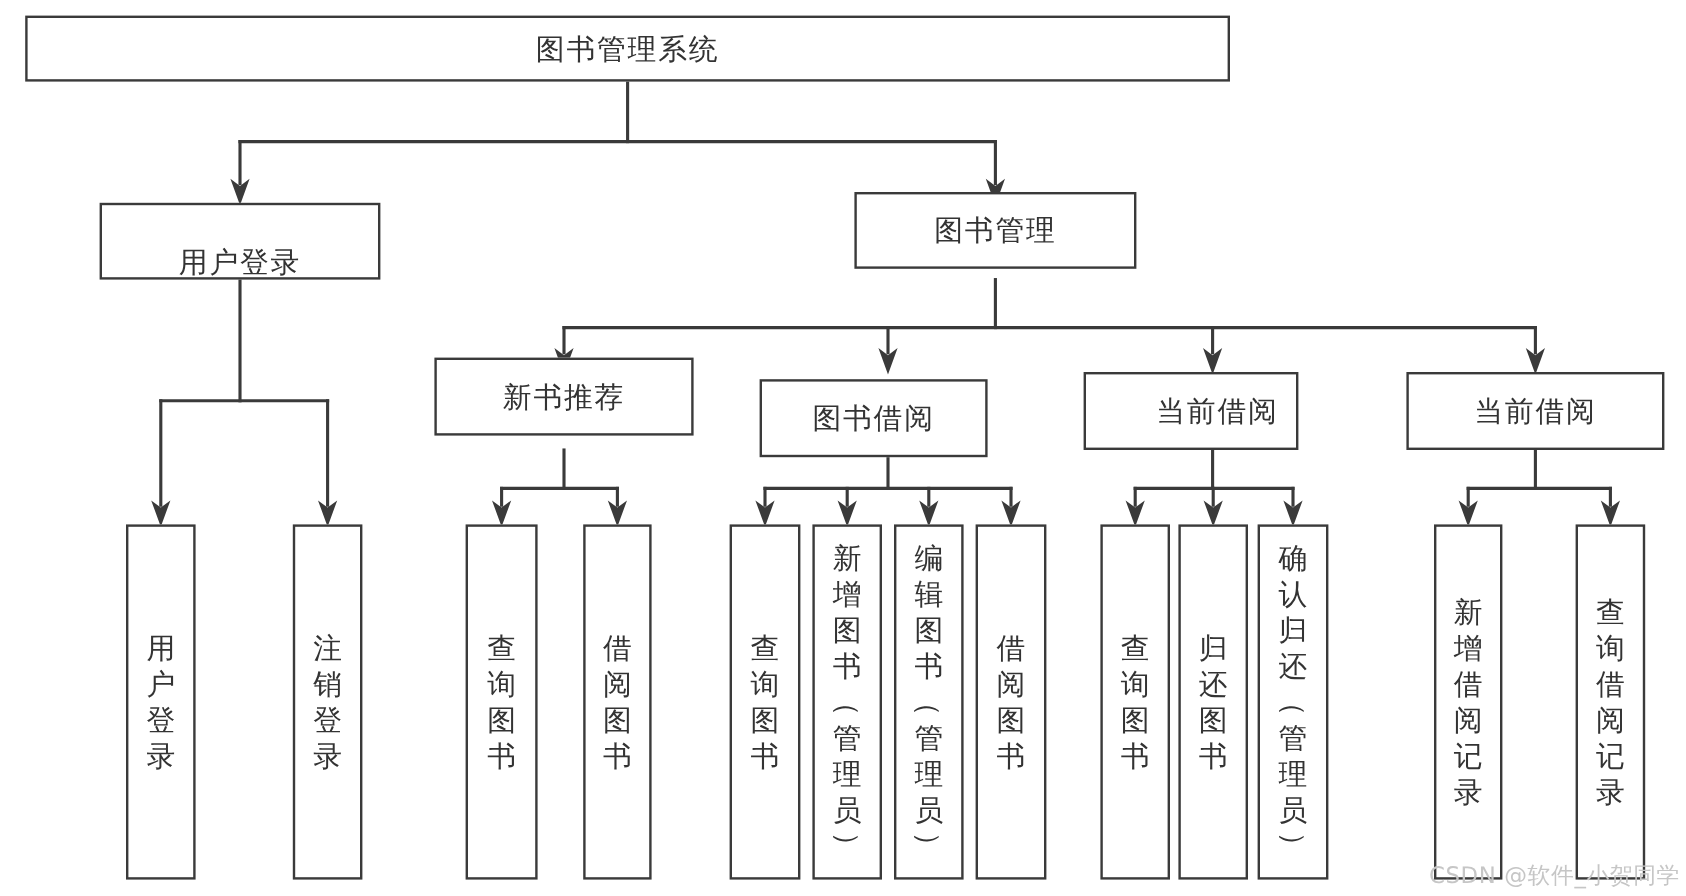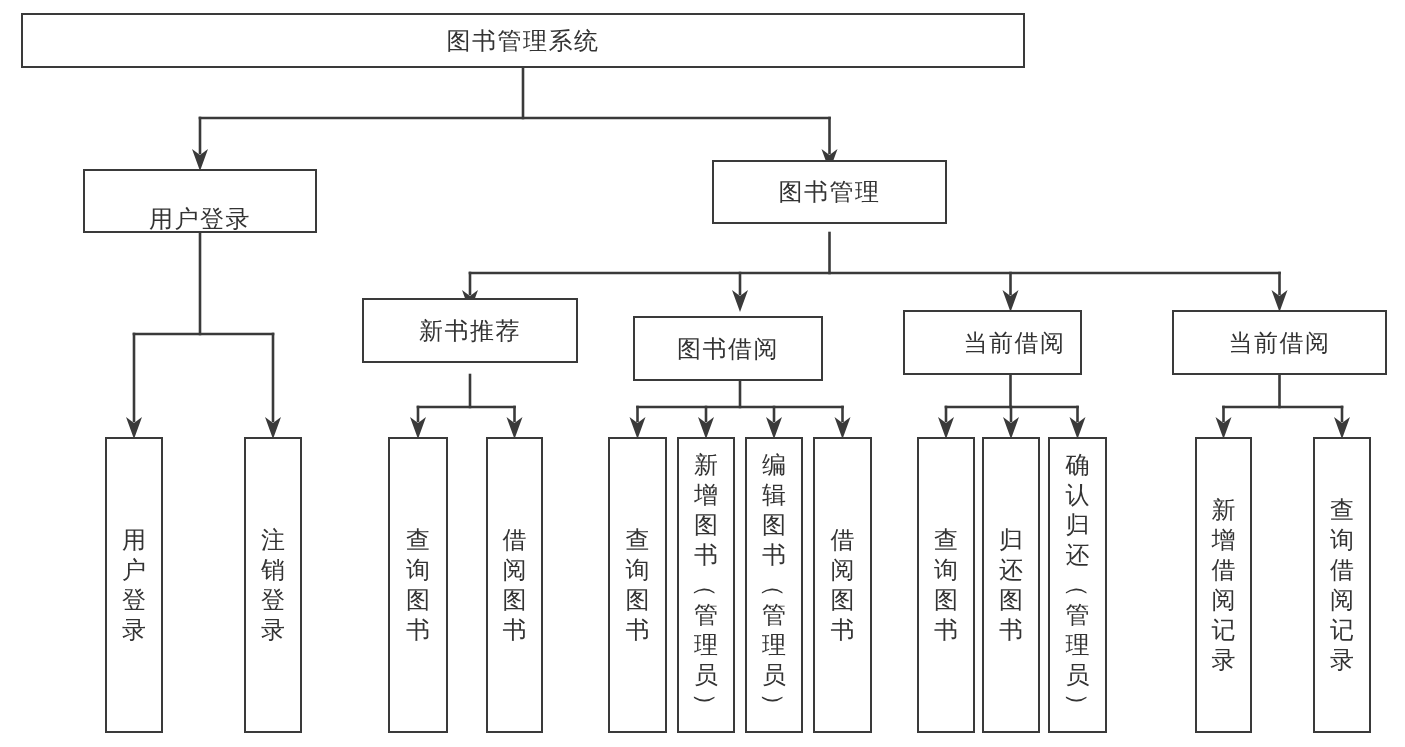--- a/index.html
+++ b/index.html
@@ -244,13 +244,14 @@
         <div class="vtext">
           <span class="vchar">查</span>
           <span class="vchar">询</span>
           <span class="vchar">借</span>
           <span class="vchar">阅</span>
           <span class="vchar">记</span>
           <span class="vchar">录</span>
         </div>
       </div>
     </div>
+  <div class="watermark">CSDN @软件_小贺同学</div>
 </div>
 
 </body></html>

